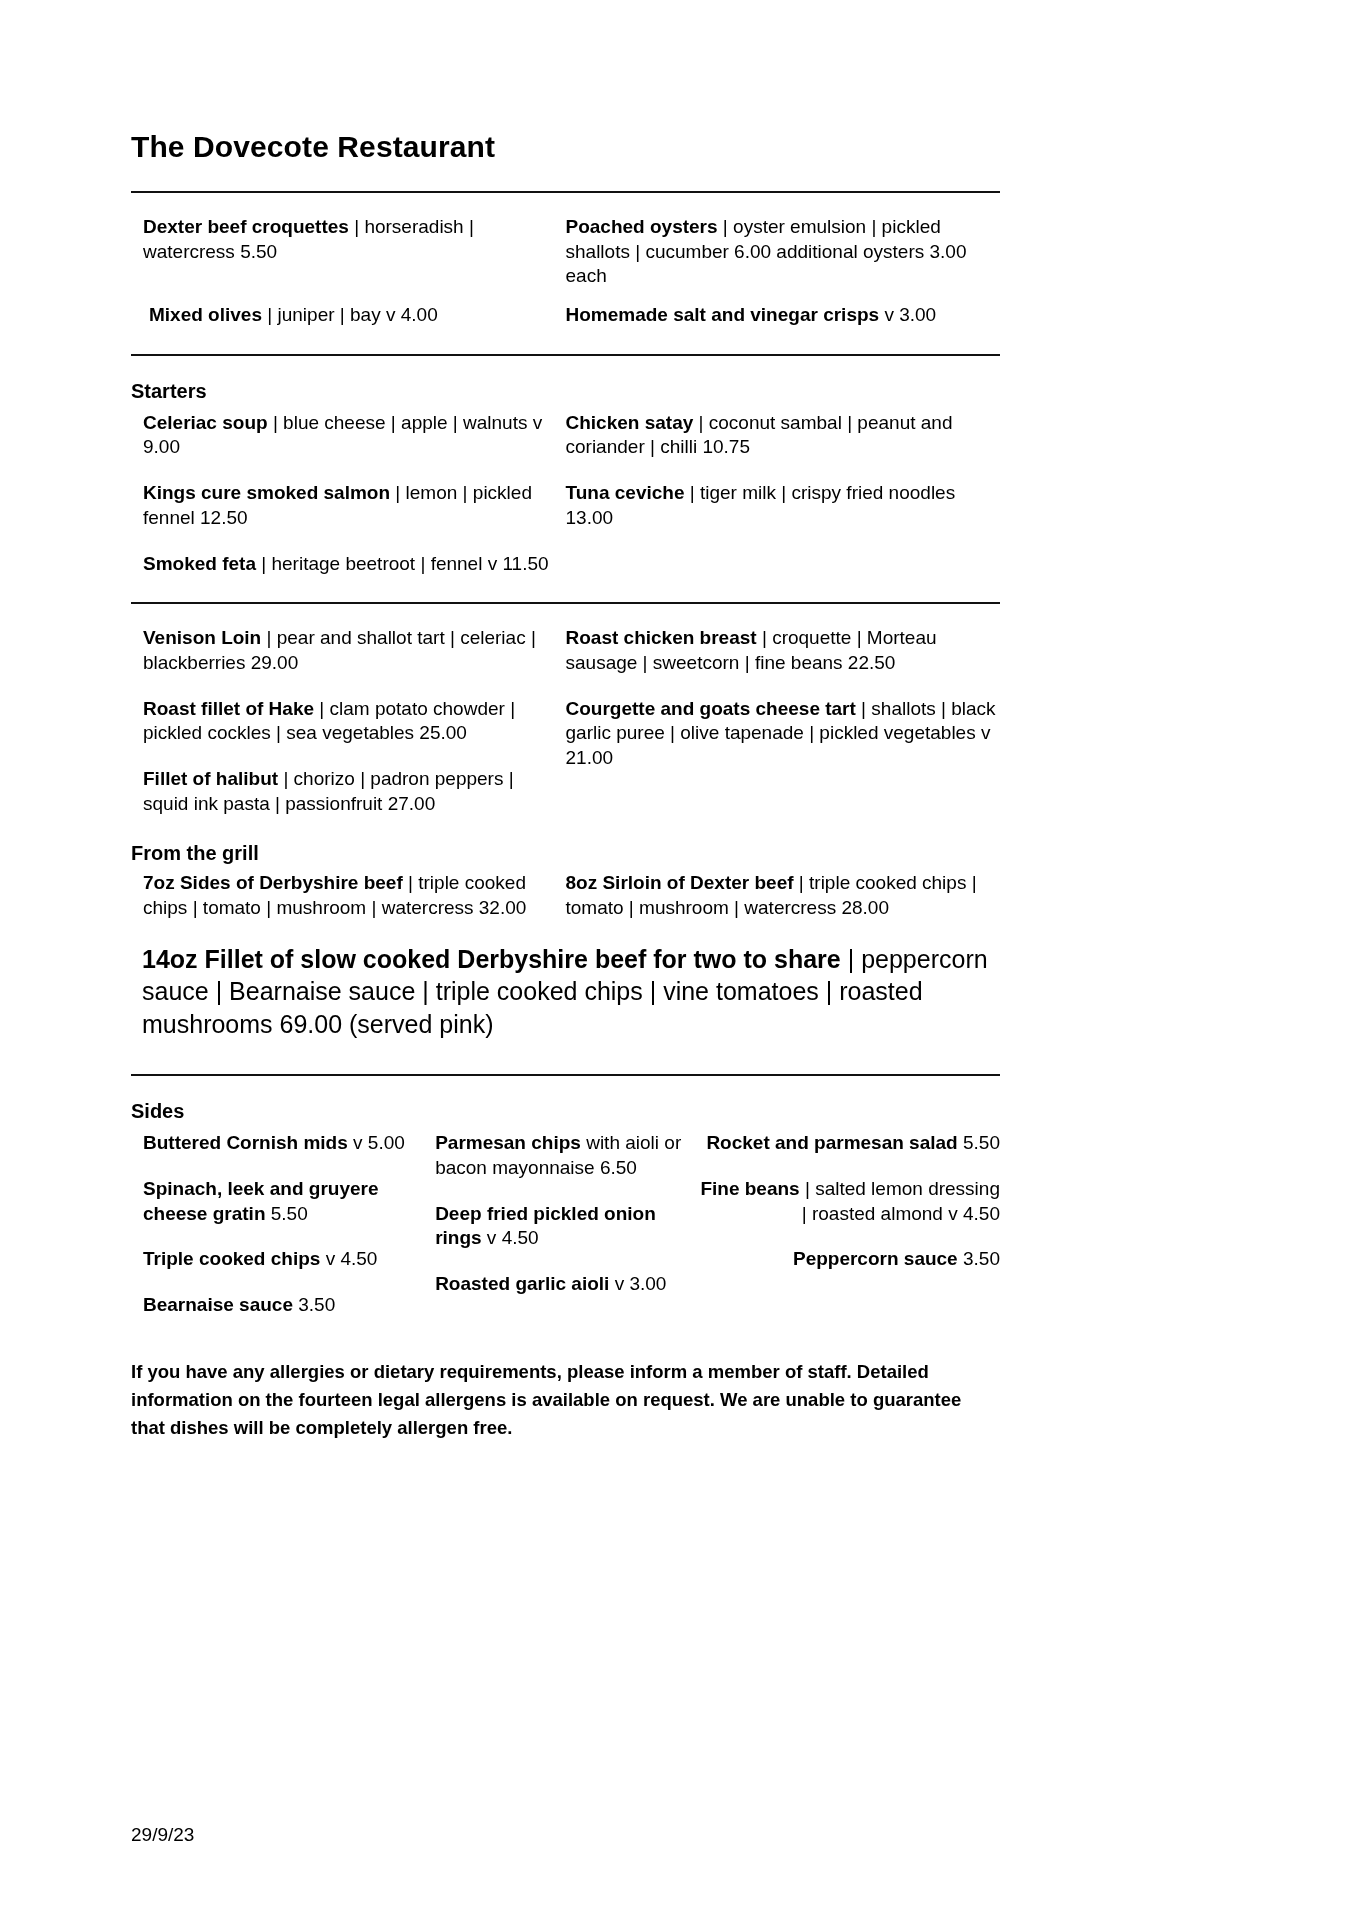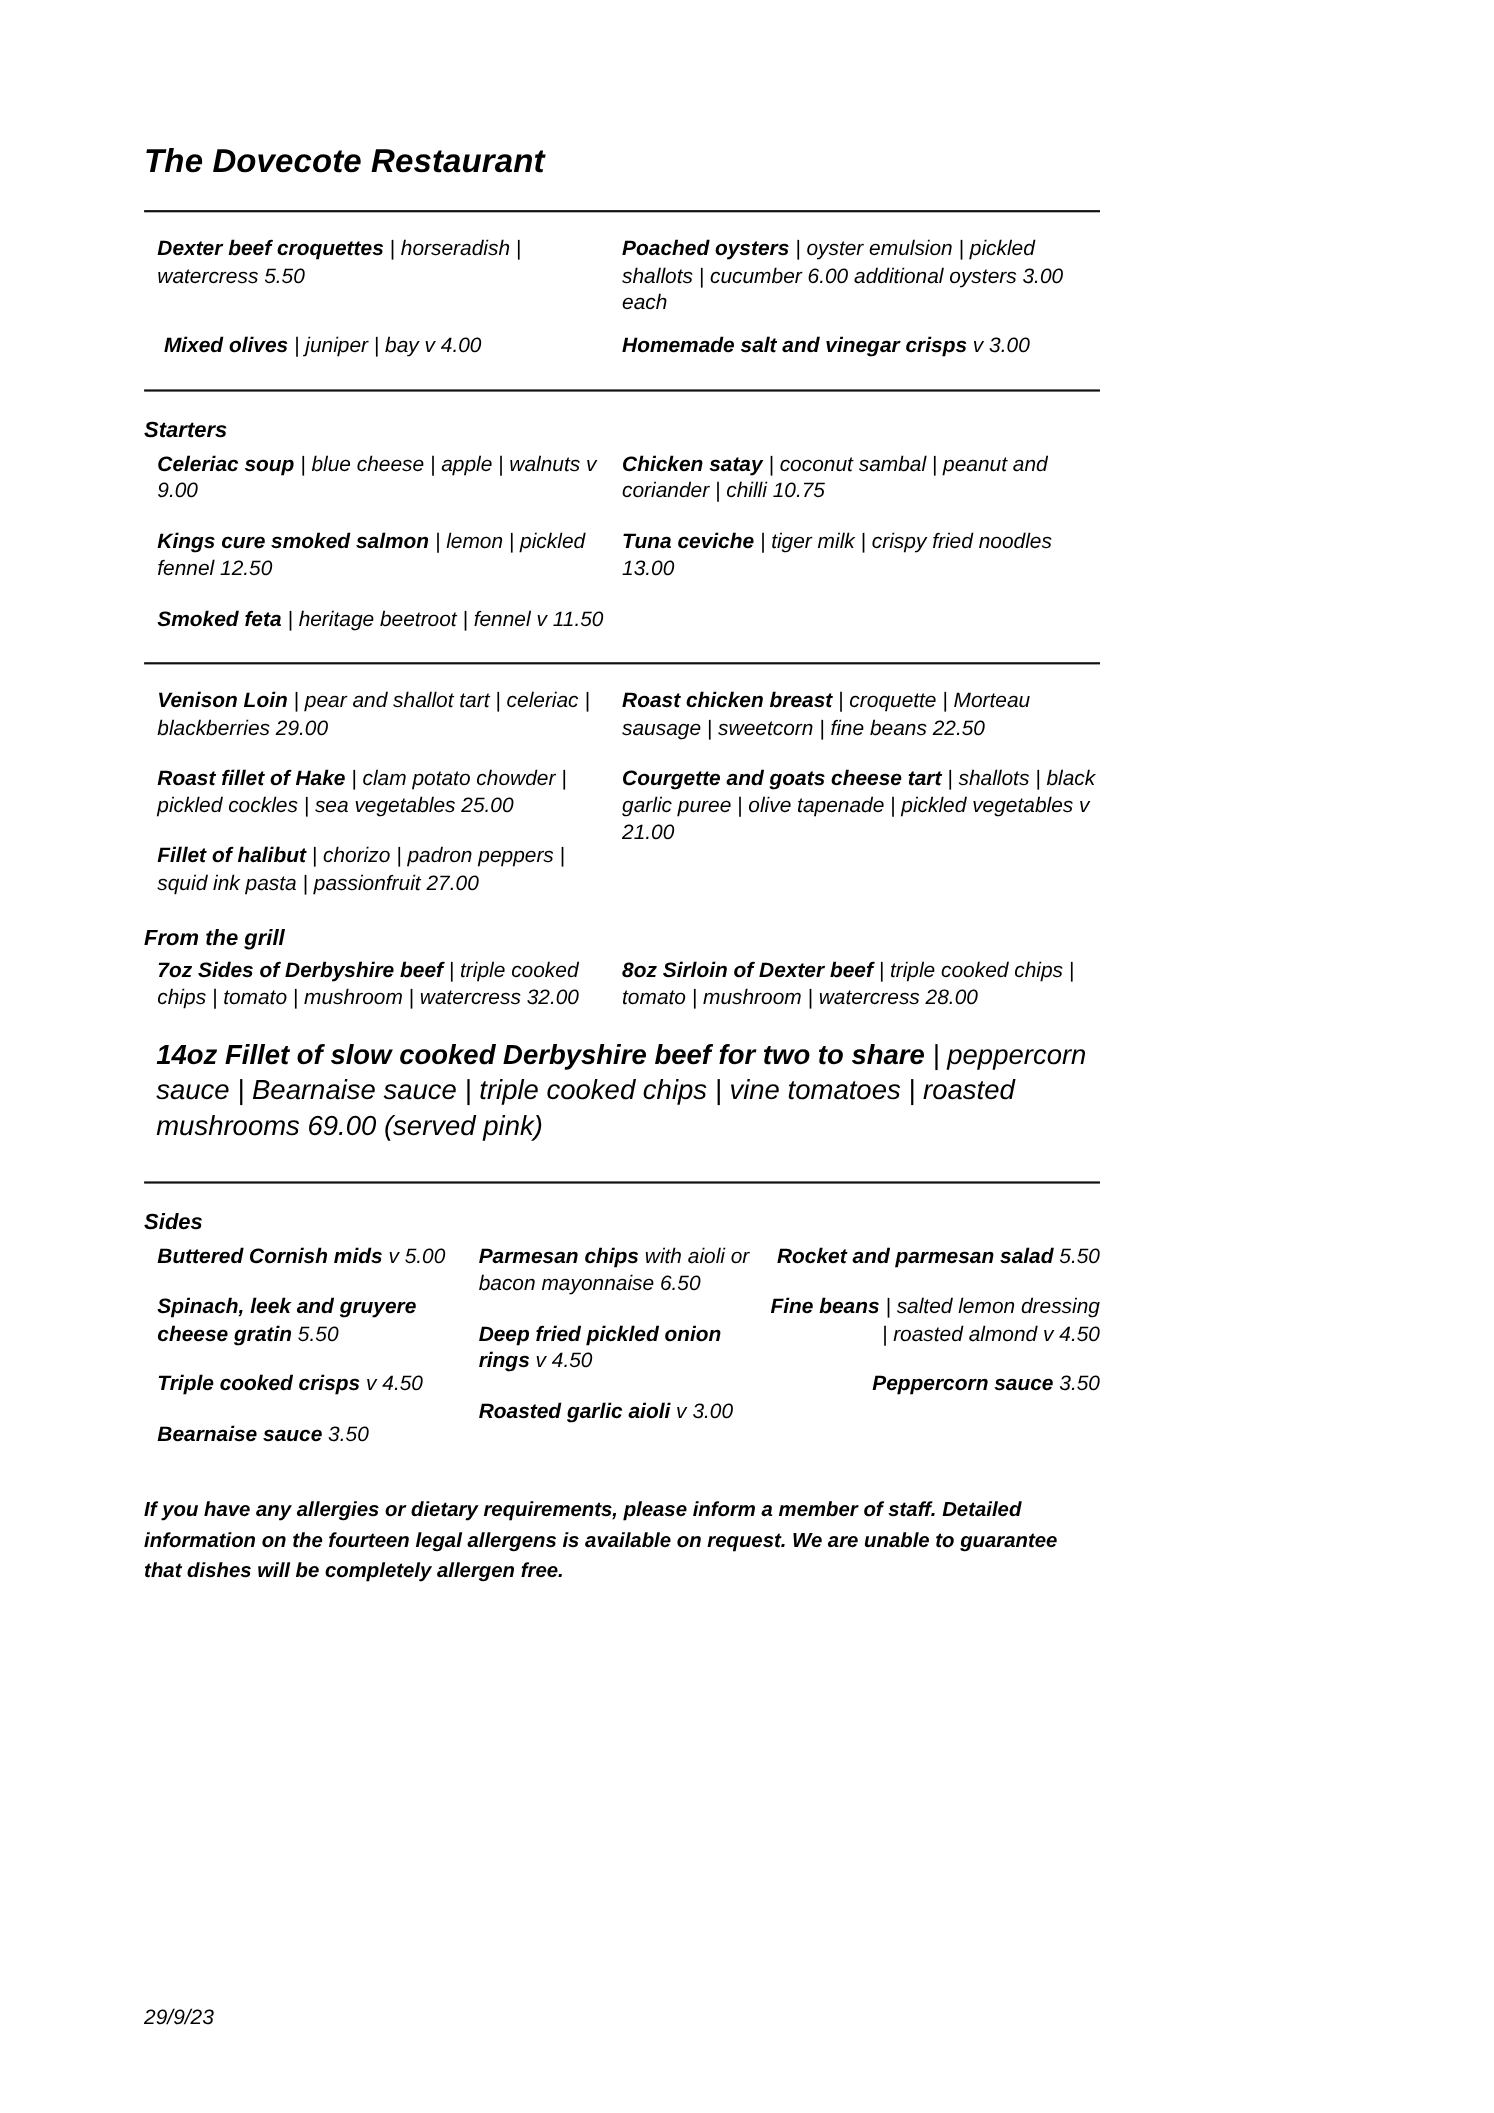--- a/index.html
+++ b/index.html
@@ -12,21 +12,20 @@
     color: #000000;
   }
   .page {
     position: relative;
     width: 1128px;
     height: 1921px;
     background: #ffffff;
     box-sizing: border-box;
     padding: 130px 128px 0 131px;
     overflow: hidden;
-    font-style: italic;
   }
 
   .doc-title {
     font-size: 30px;
     font-weight: bold;
     letter-spacing: 0.1px;
     line-height: 1.1;
     margin: 0 0 28px 0;
   }
 
@@ -238,21 +237,21 @@
 
     <div class="cols-3">
       <div class="col c1 indent">
         <p class="item">
           <span class="nm">Buttered Cornish mids</span><span class="ds"> v 5.00</span>
         </p>
         <p class="item">
           <span class="nm">Spinach, leek and gruyere cheese gratin</span><span class="ds"> 5.50</span>
         </p>
         <p class="item">
-          <span class="nm">Triple cooked crisps</span><span class="ds"> v 4.50</span>
+          <span class="nm">Triple cooked chips</span><span class="ds"> v 4.50</span>
         </p>
         <p class="item">
           <span class="nm">Bearnaise sauce</span><span class="ds"> 3.50</span>
         </p>
       </div>
 
       <div class="col c2">
         <p class="item">
           <span class="nm">Parmesan chips</span><span class="ds"> with aioli or bacon mayonnaise 6.50</span>
         </p>

